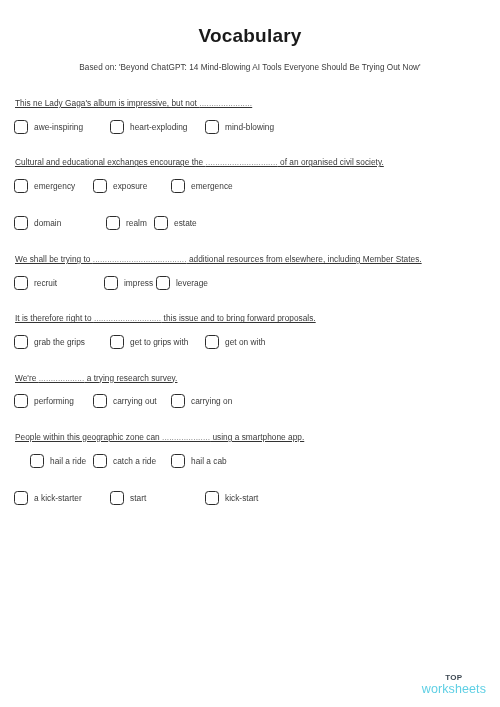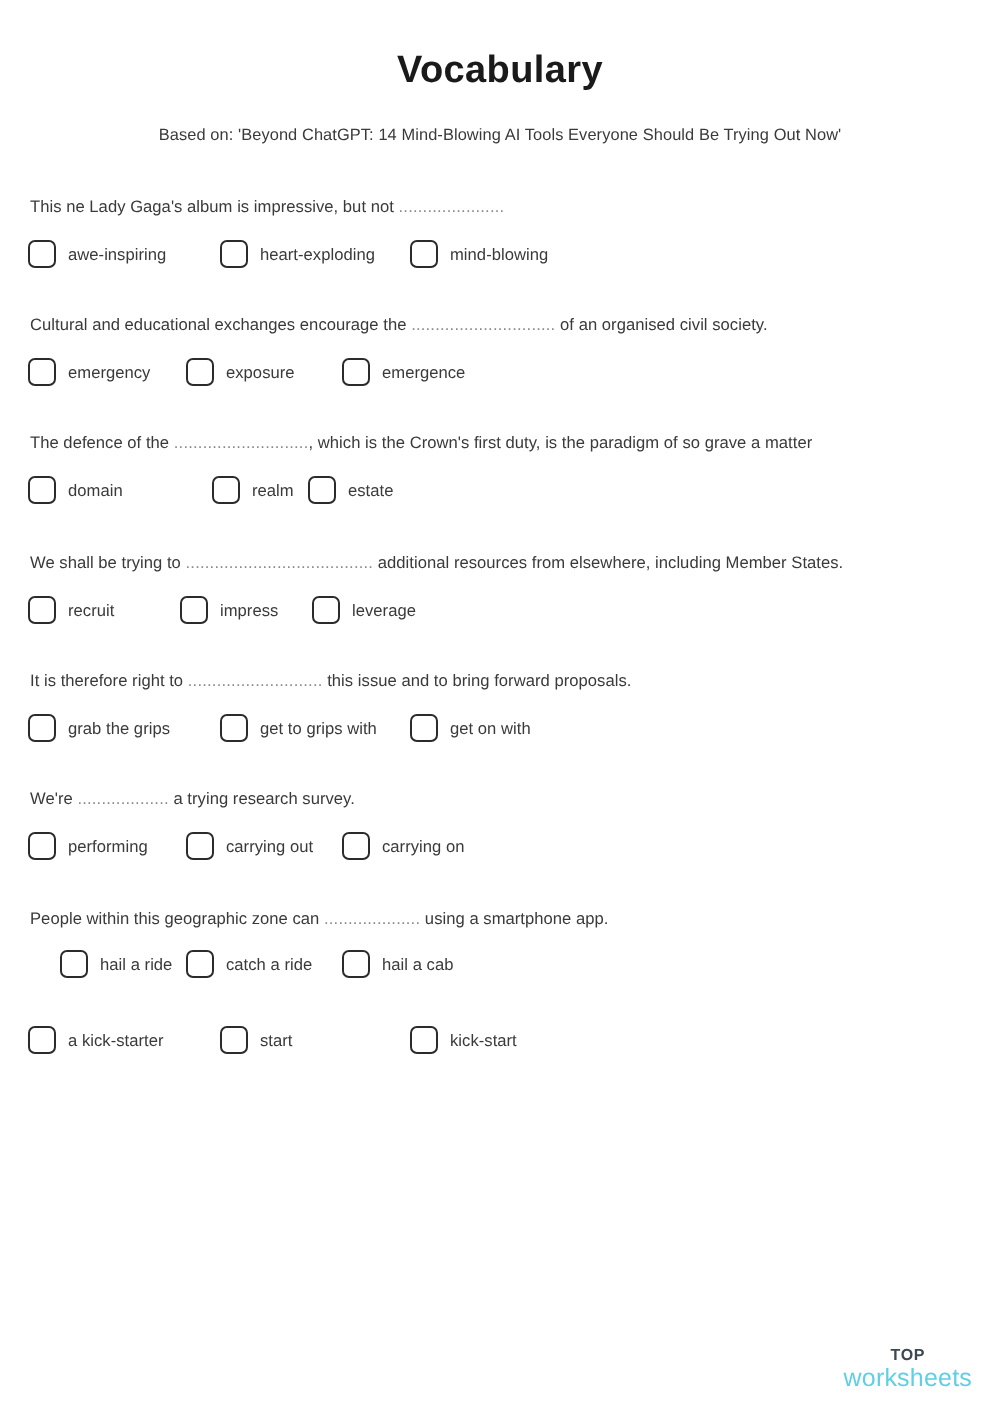--- a/index.html
+++ b/index.html
@@ -39,20 +39,21 @@
     margin: 0;
     padding-top: 16px;
     letter-spacing: 0.05px;
   }
   .questions {
     padding: 0 14px;
     margin-top: 26px;
   }
   .question-block {
     margin-bottom: 20.5px;
+    text-decoration: underline;
   }
   .prompt {
     font-size: 8.3px;
     color: #3a3a3a;
     line-height: 1.3;
     margin: 0 0 0 1px;
     letter-spacing: 0.02px;
     white-space: nowrap;
   }
   .blank {
@@ -146,21 +147,20 @@
             <span class="checkbox"></span>
             <span class="option-label">exposure</span>
           </label>
           <label class="option" style="left: 157px;">
             <span class="checkbox"></span>
             <span class="option-label">emergence</span>
           </label>
         </div>
       </div>
       <div class="question-block">
-        <p class="prompt"><span>The defence of the </span><span class="blank">............................</span><span>, which is the Crown's first duty, is the paradigm of so grave a matter</span></p>
         <div class="options">
           <label class="option" style="left: 0px;">
             <span class="checkbox"></span>
             <span class="option-label">domain</span>
           </label>
           <label class="option" style="left: 92px;">
             <span class="checkbox"></span>
             <span class="option-label">realm</span>
           </label>
           <label class="option" style="left: 140px;">
@@ -169,21 +169,21 @@
           </label>
         </div>
       </div>
       <div class="question-block">
         <p class="prompt"><span>We shall be trying to </span><span class="blank">.......................................</span><span> additional resources from elsewhere, including Member States.</span></p>
         <div class="options">
           <label class="option" style="left: 0px;">
             <span class="checkbox"></span>
             <span class="option-label">recruit</span>
           </label>
-          <label class="option" style="left: 76px;">
+          <label class="option" style="left: 90px;">
             <span class="checkbox"></span>
             <span class="option-label">impress</span>
           </label>
           <label class="option" style="left: 142px;">
             <span class="checkbox"></span>
             <span class="option-label">leverage</span>
           </label>
         </div>
       </div>
       <div class="question-block">

